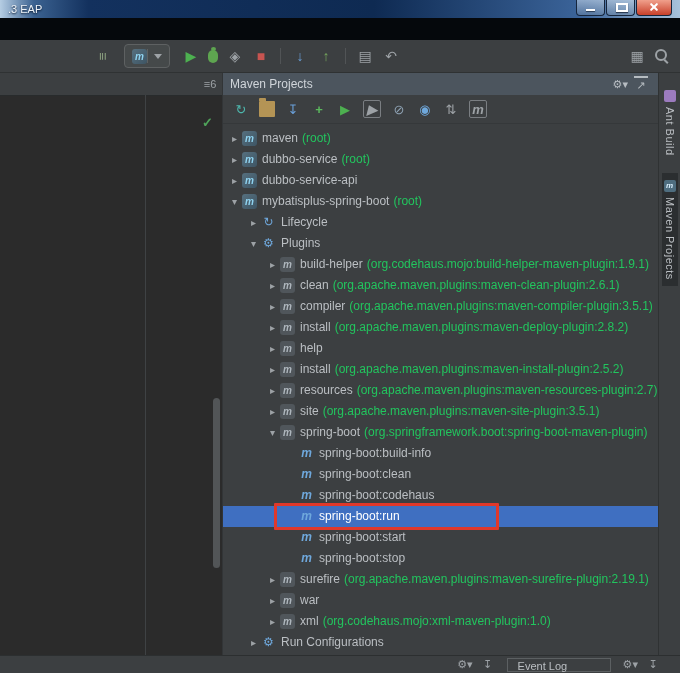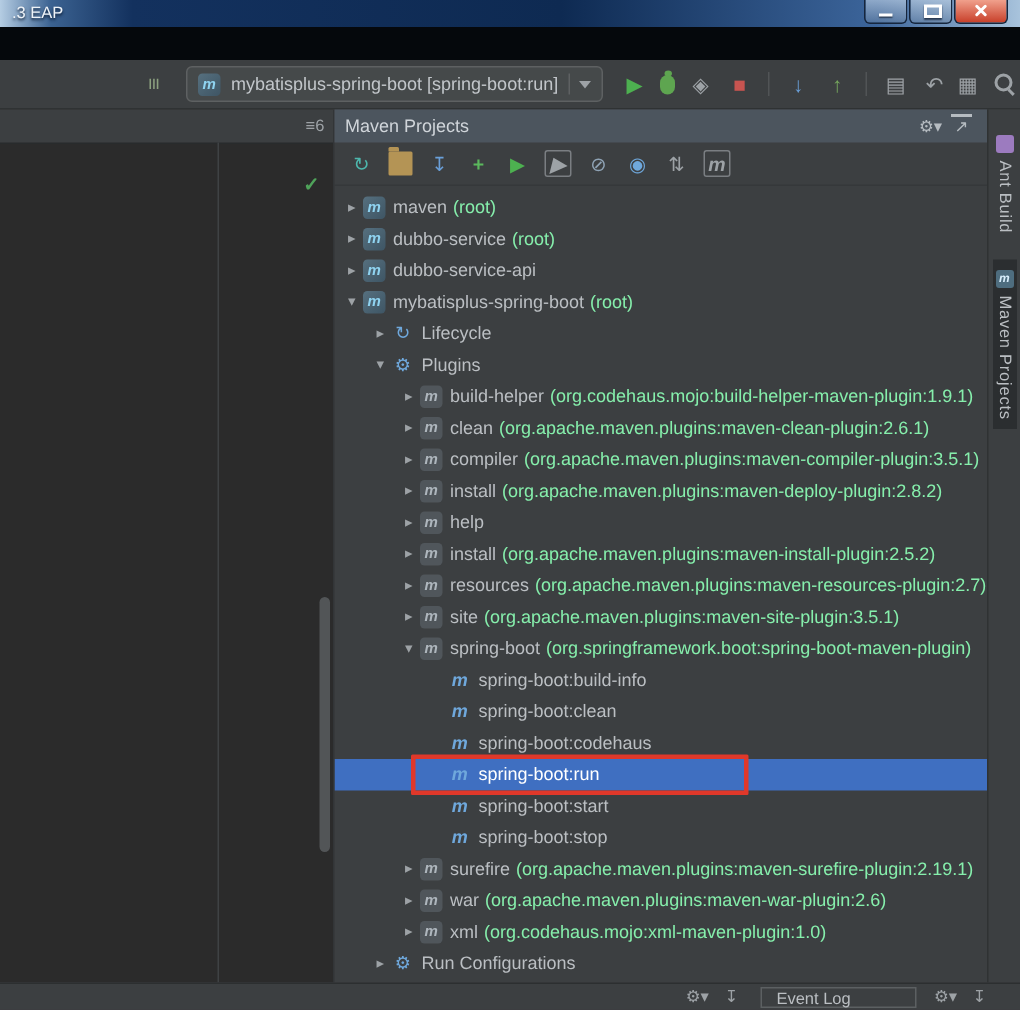--- a/index.html
+++ b/index.html
@@ -77,21 +77,21 @@
   .tree-row{position:relative;height:21px;line-height:21px;display:flex;align-items:center;
     white-space:nowrap;font-size:12px;color:#bbbfc3;}
   .tree-row.selected{background:var(--selection,#3f6fc1);color:#ffffff;}
   .arrow{width:15px;flex:none;display:inline-block;text-align:center;color:#9da2a6;font-size:10px;}
   .node-icon{width:15px;height:15px;flex:none;display:inline-flex;align-items:center;justify-content:center;
     margin-right:5px;font-size:10px;}
   .icon-maven-project{background:linear-gradient(135deg,#56707f,#3e5564);color:#8fd3f0;border-radius:3px;font-weight:bold;font-style:italic;}
   .icon-plugin{background:#50565b;color:#aeb6bd;border-radius:3px;font-weight:bold;font-style:italic;}
   .icon-goal{color:#6fa8dc;font-weight:bold;font-style:italic;font-size:12px;}
   .icon-lifecycle,.icon-plugins,.icon-run-configurations{color:#6fa8dc;font-size:12px;}
-  .dim{color:#86efac;margin-left:4px;}
+  .dim{color:#22c55e;margin-left:4px;}
   .red-box{position:absolute;left:51px;top:-3px;width:225px;height:27px;box-sizing:border-box;
     border:3px solid var(--annotation,#e0382a);border-radius:1px;z-index:5;pointer-events:none;}
   
   .right-bar{position:absolute;right:0;top:73px;bottom:18px;width:22px;background:#3c3f41;
     border-left:1px solid #2f3233;box-sizing:border-box;display:flex;flex-direction:column;align-items:center;}
   .rb-item{display:flex;flex-direction:column;align-items:center;gap:5px;padding:7px 2px;margin-top:10px;cursor:default;}
   .rb-item.active{background:#2b2e30;}
   .rb-icon{width:12px;height:12px;border-radius:2px;display:inline-flex;align-items:center;justify-content:center;
     font-size:8px;font-weight:bold;font-style:italic;color:#d8eefc;}
   .rb-label{writing-mode:vertical-rl;font-size:11px;color:#bbbfc3;letter-spacing:.5px;}
@@ -114,21 +114,20 @@
   </div>
 </div>
 
 <div class="menustrip" data-name="menu-bar"></div>
 
 <div class="toolbar" data-name="main-toolbar">
   <div class="spacer" data-name="toolbar-spacer"></div>
   <span id="tb-left" style="display:contents"><span class="tb-icon rot90" data-name="tool-buttons-icon" style="color: rgb(139, 160, 127);">≡</span></span>
   <div class="run-combo" data-name="run-config-selector">
     <span class="combo-ic" data-name="maven-run-config-icon">m</span>
-    <span class="combo-text" data-name="run-config-value">mybatisplus-spring-boot [spring-boot:run]</span>
     <span class="combo-div" data-name="combo-divider"></span>
     <span class="combo-caret" data-name="chevron-down-icon"></span>
   </div>
   <span id="tb-right" style="display:contents"><span class="tb-icon" data-name="run-icon" style="color: rgb(77, 176, 80);">▶</span><span class="tb-icon bug" data-name="debug-icon"></span><span class="tb-icon" data-name="coverage-icon" style="color: rgb(157, 162, 166);">◈</span><span class="tb-icon" data-name="stop-icon" style="color: rgb(199, 84, 80);">■</span><span class="sep" data-name="separator"></span><span class="tb-icon" data-name="vcs-update-icon" style="color: rgb(106, 159, 216);">↓</span><span class="tb-icon" data-name="vcs-commit-icon" style="color: rgb(118, 167, 93);">↑</span><span class="sep" data-name="separator"></span><span class="tb-icon" data-name="diff-icon" style="color: rgb(157, 162, 166);">▤</span><span class="tb-icon" data-name="rollback-icon" style="color: rgb(157, 162, 166);">↶</span><span class="tb-icon push" data-name="restore-layout-icon" style="color: rgb(157, 162, 166);">▦</span><span class="tb-icon css-search" data-name="search-icon"></span></span>
 </div>
 
 <div class="left-area" data-name="editor-area">
   <div class="left-header" data-name="editor-tabs-bar">
     <span id="ed-icons" style="display:contents"><span class="tb-icon" data-name="hidden-tabs-icon" style="color: rgb(157, 162, 166);">≡6</span></span>
   </div>
@@ -266,21 +265,20 @@
       <div class="tree-row" data-name="tree-row-surefire" style="padding-left: 42px;">
         <span class="arrow" data-name="chevron-collapsed-icon">▸</span>
         <span class="node-icon icon-plugin" data-name="plugin-icon">m</span>
         <span class="lbl" data-name="tree-item-label">surefire</span>
         <span class="dim" data-name="tree-item-detail">(org.apache.maven.plugins:maven-surefire-plugin:2.19.1)</span>
       </div>
       <div class="tree-row" data-name="tree-row-war" style="padding-left: 42px;">
         <span class="arrow" data-name="chevron-collapsed-icon">▸</span>
         <span class="node-icon icon-plugin" data-name="plugin-icon">m</span>
         <span class="lbl" data-name="tree-item-label">war</span>
-        <span class="dim" data-name="tree-item-detail">(org.apache.maven.plugins:maven-war-plugin:2.6)</span>
       </div>
       <div class="tree-row" data-name="tree-row-xml" style="padding-left: 42px;">
         <span class="arrow" data-name="chevron-collapsed-icon">▸</span>
         <span class="node-icon icon-plugin" data-name="plugin-icon">m</span>
         <span class="lbl" data-name="tree-item-label">xml</span>
         <span class="dim" data-name="tree-item-detail">(org.codehaus.mojo:xml-maven-plugin:1.0)</span>
       </div>
       <div class="tree-row" data-name="tree-row-run-configurations" style="padding-left: 23px;">
         <span class="arrow" data-name="chevron-collapsed-icon">▸</span>
         <span class="node-icon icon-run-configurations" data-name="run-configurations-icon">⚙</span>

